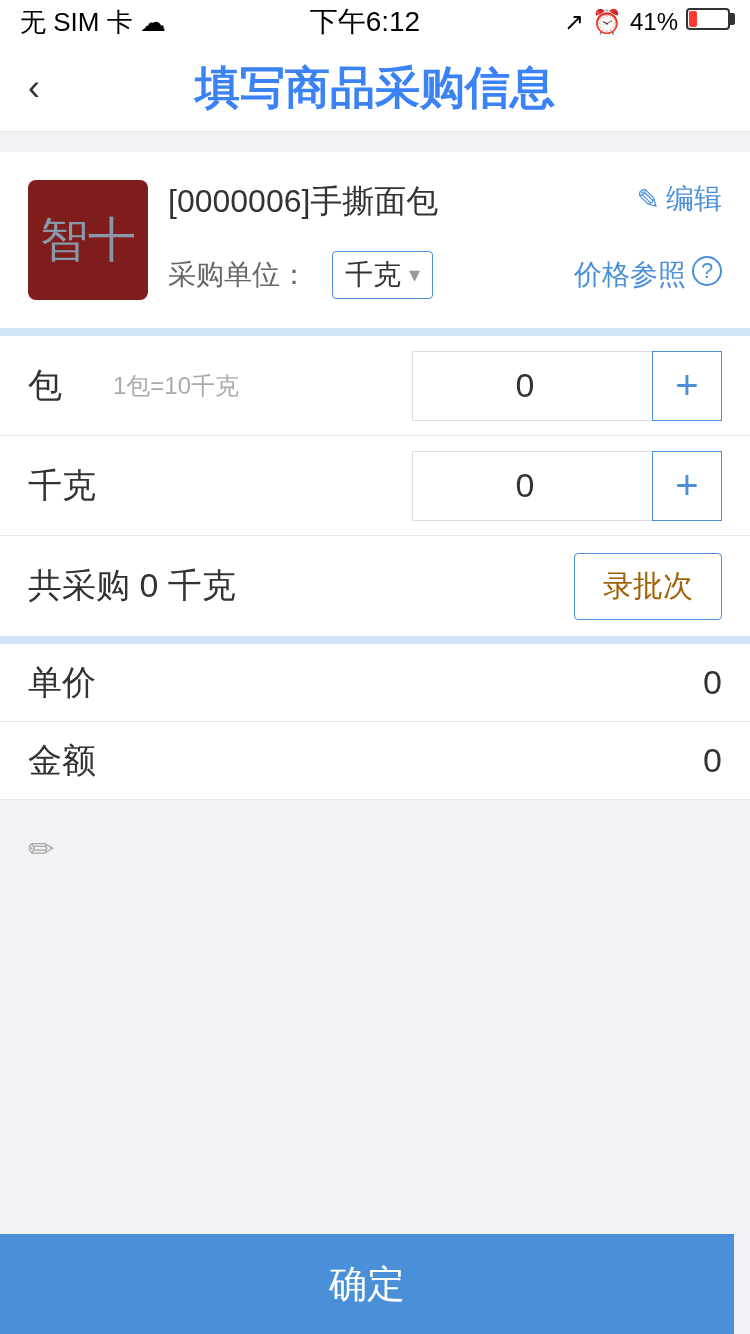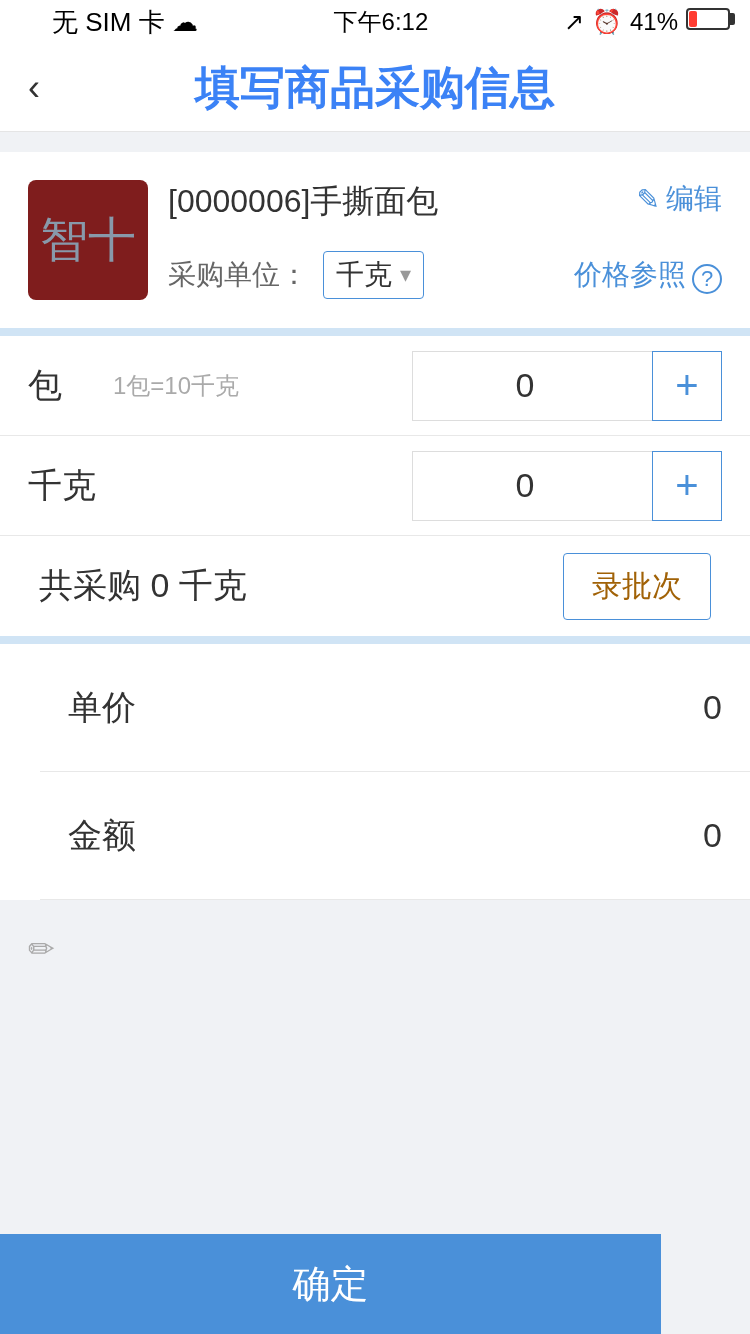--- a/index.html
+++ b/index.html
@@ -22,24 +22,23 @@
       align-items: center;
       justify-content: space-between;
       padding: 0 20px;
       font-size: 26px;
       color: #000;
     }
     .status-left {
       display: flex;
       align-items: flex-start;
       gap: 10px;
-      margin-left: 32px;
     }
     .status-center {
-      font-size: 24px;
+      font-size: 28px;
       font-weight: 500;
     }
     .status-right {
       display: flex;
       align-items: center;
       gap: 8px;
       font-size: 24px;
     }
     .battery-icon {
       width: 44px;
@@ -168,21 +167,21 @@
       cursor: pointer;
     }
     .unit-chevron {
       color: #999;
       font-size: 22px;
     }
     .price-ref {
       color: #4a90d9;
       font-size: 28px;
       display: flex;
-      align-items: flex-end;
+      align-items: flex-start;
       gap: 6px;
       cursor: pointer;
     }
 
     
     .blue-sep {
       width: 100%;
       height: 8px;
       background: #d0e4f5;
     }
@@ -238,21 +237,21 @@
       justify-content: center;
       cursor: pointer;
     }
 
     
     .summary-row {
       background: #fff;
       display: flex;
       align-items: center;
       justify-content: space-between;
-      padding: 0 39px;
+      padding: 0 28px;
       height: 100px;
     }
     .summary-text {
       font-size: 34px;
       color: #333;
     }
     .record-batch-btn {
       border: 1px solid #4a90d9;
       color: #a16207;
       font-size: 30px;
@@ -265,23 +264,22 @@
     
     .info-section {
       background: #fff;
       margin-top: 0;
     }
     .info-row {
       display: flex;
       align-items: center;
       justify-content: space-between;
       padding: 0 28px;
-      height: 128px;
+      height: 78px;
       border-bottom: 1px solid #e8e8e8;
-      margin-left: 40px;
     }
     .info-label {
       font-size: 34px;
       color: #333;
     }
     .info-value {
       font-size: 34px;
       color: #333;
     }
 
@@ -315,21 +313,21 @@
       flex: 1;
       background: #f0f2f5;
       min-height: 200px;
     }
 
     
     .confirm-btn-wrap {
       position: fixed;
       bottom: 0;
       left: 0;
-      width: 661px;
+      width: 734px;
       height: 100px;
       background: #4a90d9;
       display: flex;
       align-items: center;
       justify-content: center;
       cursor: pointer;
     }
     .confirm-btn-text {
       font-size: 38px;
       color: #fff;
@@ -378,21 +376,21 @@
       <div class="product-header">
         <span class="product-name">
           <span>[0000006]</span><span>手撕面包</span>
         </span>
         <span class="edit-btn">
           <span>✎</span>
           <span>编辑</span>
         </span>
       </div>
       <div class="product-unit-row">
-        <div style="display:flex;align-items:center;gap:15px;">
+        <div style="display:flex;align-items:center;gap:24px;">
           <span class="unit-label">采购单位：</span>
           <span class="unit-select">
             <span>千克</span>
             <span class="unit-chevron">▾</span>
           </span>
         </div>
         <span class="price-ref">
           <span>价格参照</span>
           <span style="width:30px;height:30px;border:2px solid #4a90d9;border-radius:50%;display:inline-flex;align-items:center;justify-content:center;font-size:22px;color:#4a90d9;">?</span>
         </span>

